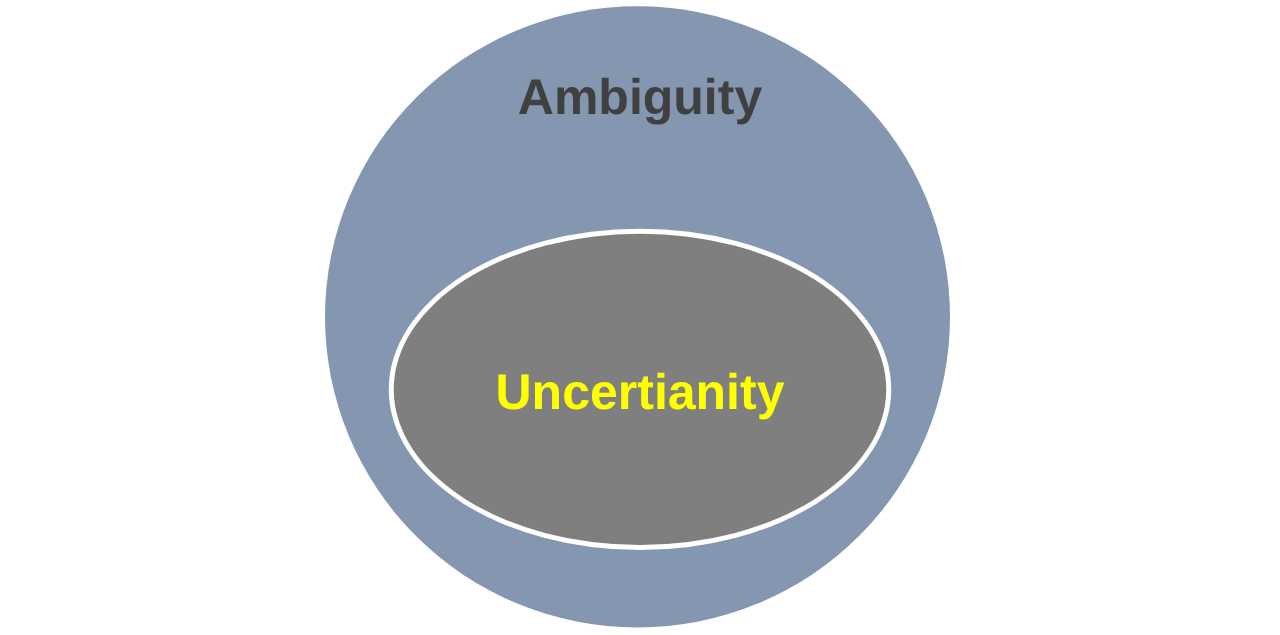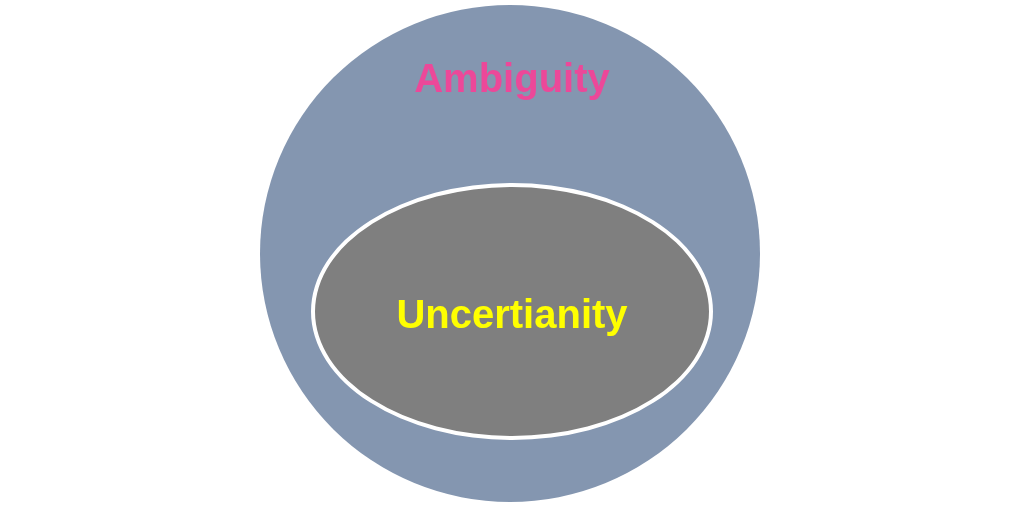--- a/index.html
+++ b/index.html
@@ -55,15 +55,15 @@
   .label-uncertainty {
     top: 294px;
   }
 </style>
 </head>
 <body>
 
 <div class="canvas" style="background: rgb(255, 255, 255);">
   <div class="outer-circle" style="background: rgb(132, 150, 176);"></div>
   <div class="inner-ellipse" style="background: rgb(127, 127, 127); border-color: rgb(255, 255, 255);"></div>
-  <div class="label label-ambiguity" style="color: #ec4899;">Ambiguity</div>
+  <div class="label label-ambiguity" style="color: #404040;">Ambiguity</div>
   <div class="label label-uncertainty" style="color: rgb(255, 255, 0);">Uncertianity</div>
 </div>
 
 </body></html>

